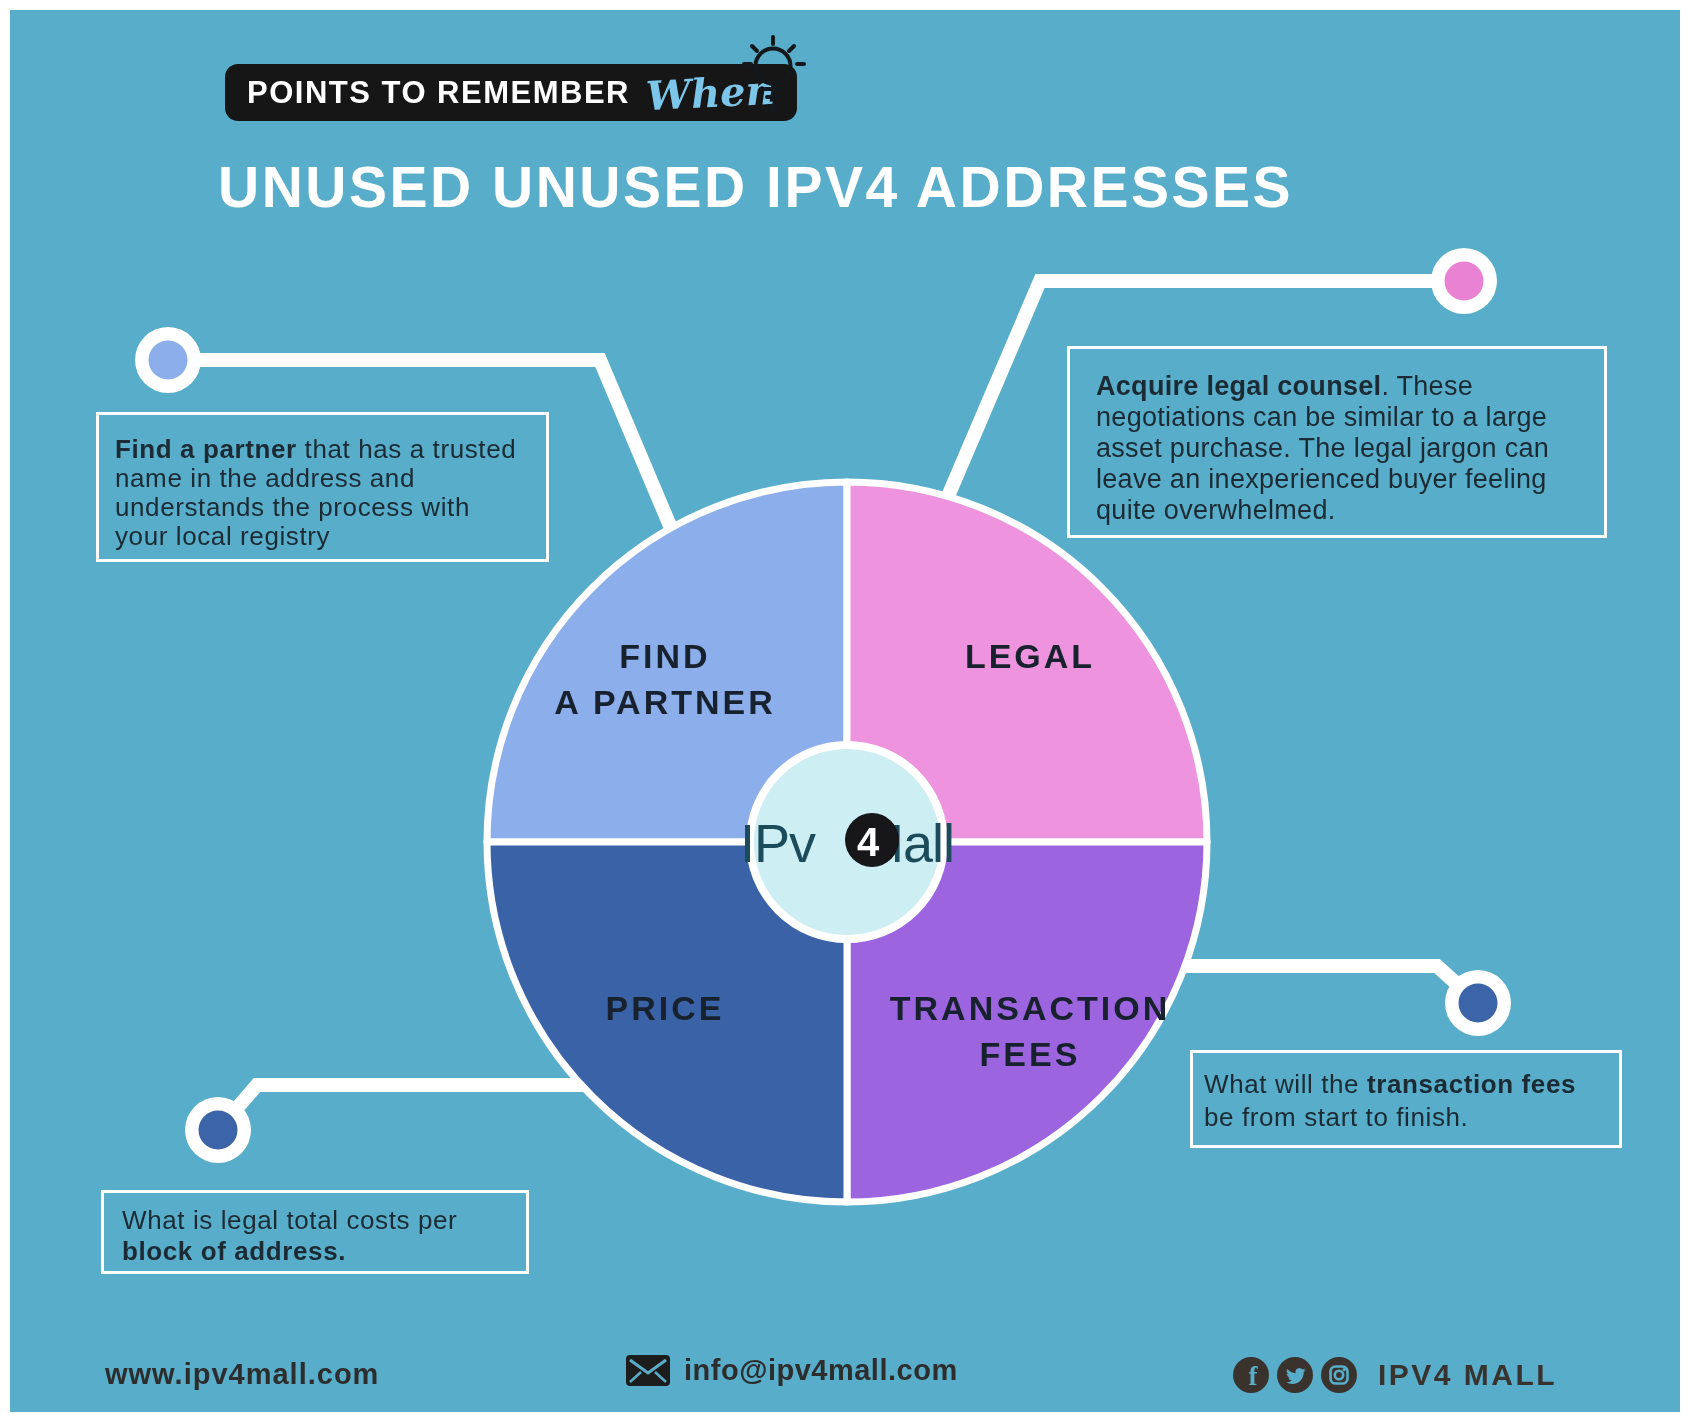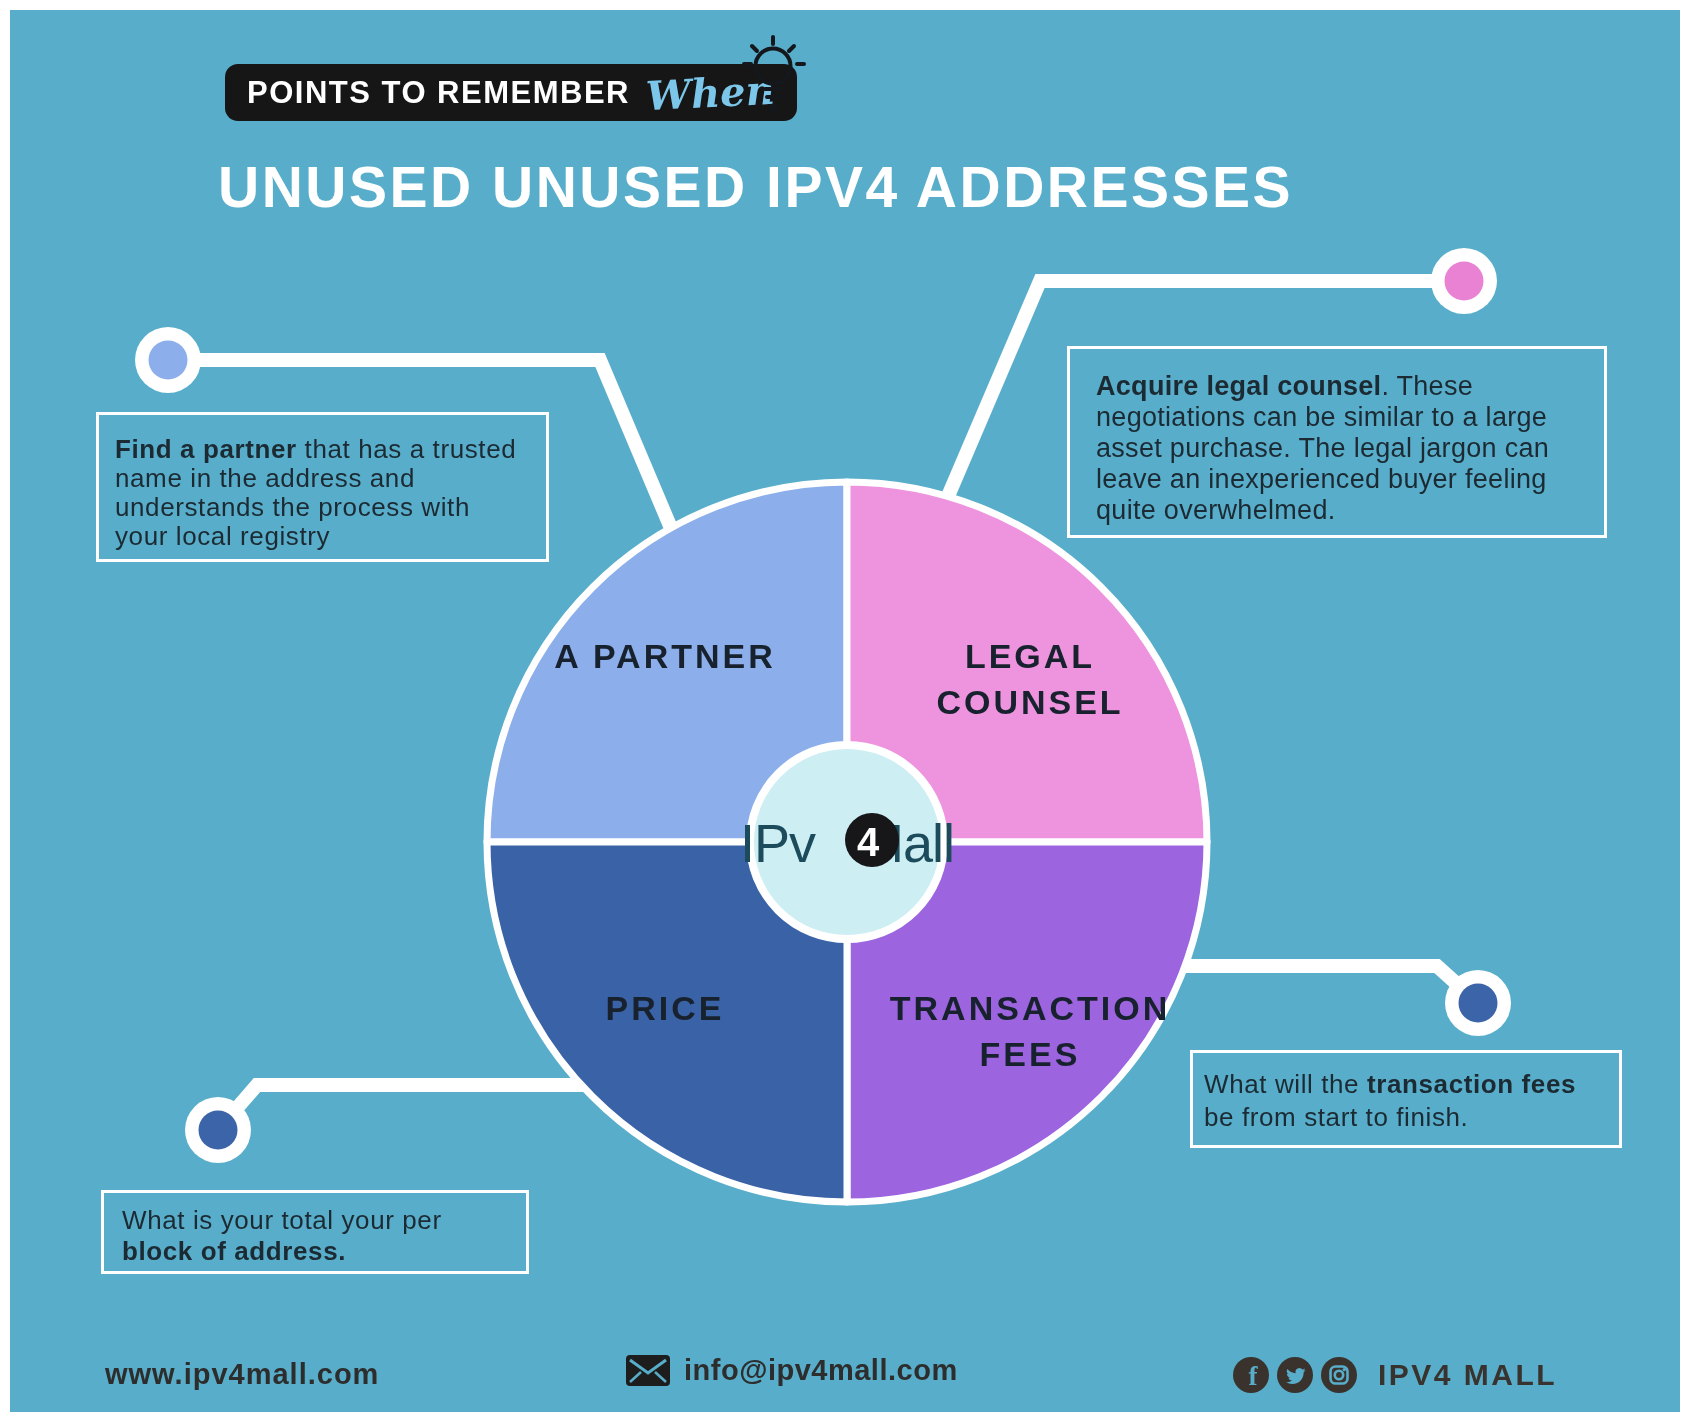--- a/index.html
+++ b/index.html
@@ -133,25 +133,25 @@
       <line x1="52" y1="12" x2="47" y2="17"></line>
       <line x1="2" y1="30" x2="9" y2="30"></line>
       <line x1="62" y1="30" x2="55" y2="30"></line>
     </g>
     <path d="M26 70 h10 l-2.5 8 h-5 z" fill="#14181c"></path>
   </svg>
 
   <h1 class="title">UNUSED UNUSED IPV4 ADDRESSES</h1>
 
   <div class="q-label ql-find">
+    <div>FIND</div>
     <div>A PARTNER</div>
   </div>
   <div class="q-label ql-legal">
     <div>LEGAL</div>
-    <div>COUNSEL</div>
   </div>
   <div class="q-label ql-price">
     <div>PRICE</div>
   </div>
   <div class="q-label ql-fees">
     <div>TRANSACTION</div>
     <div>FEES</div>
   </div>
 
   <div class="logo">
@@ -166,21 +166,21 @@
   <div class="callout co-find">
     <span></span><b>Find a partner</b><span> that has a trusted name in the address and understands the process with your local registry</span>
   </div>
   <div class="callout co-legal">
     <span></span><b>Acquire legal counsel</b><span>. These negotiations can be similar to a large asset purchase. The legal jargon can leave an inexperienced buyer feeling quite overwhelmed.</span>
   </div>
   <div class="callout co-fees">
     <span>What will the </span><b>transaction fees</b><span> be from start to finish.</span>
   </div>
   <div class="callout co-price">
-    <span>What is your total your per </span><b>block of address.</b><span></span>
+    <span>What is legal total costs per </span><b>block of address.</b><span></span>
   </div>
 
   <div class="f-website">www.ipv4mall.com</div>
 
   <div class="f-email">
     <svg width="44" height="31" viewBox="0 0 44 31">
       <rect x="0" y="0" width="44" height="31" rx="4" fill="#1d1d1d"></rect>
       <polyline points="4,5 22,18 40,5" fill="none" stroke="#58aeca" stroke-width="3"></polyline>
       <line x1="4" y1="27" x2="15" y2="17" stroke="#58aeca" stroke-width="2.5"></line>
       <line x1="40" y1="27" x2="29" y2="17" stroke="#58aeca" stroke-width="2.5"></line>

